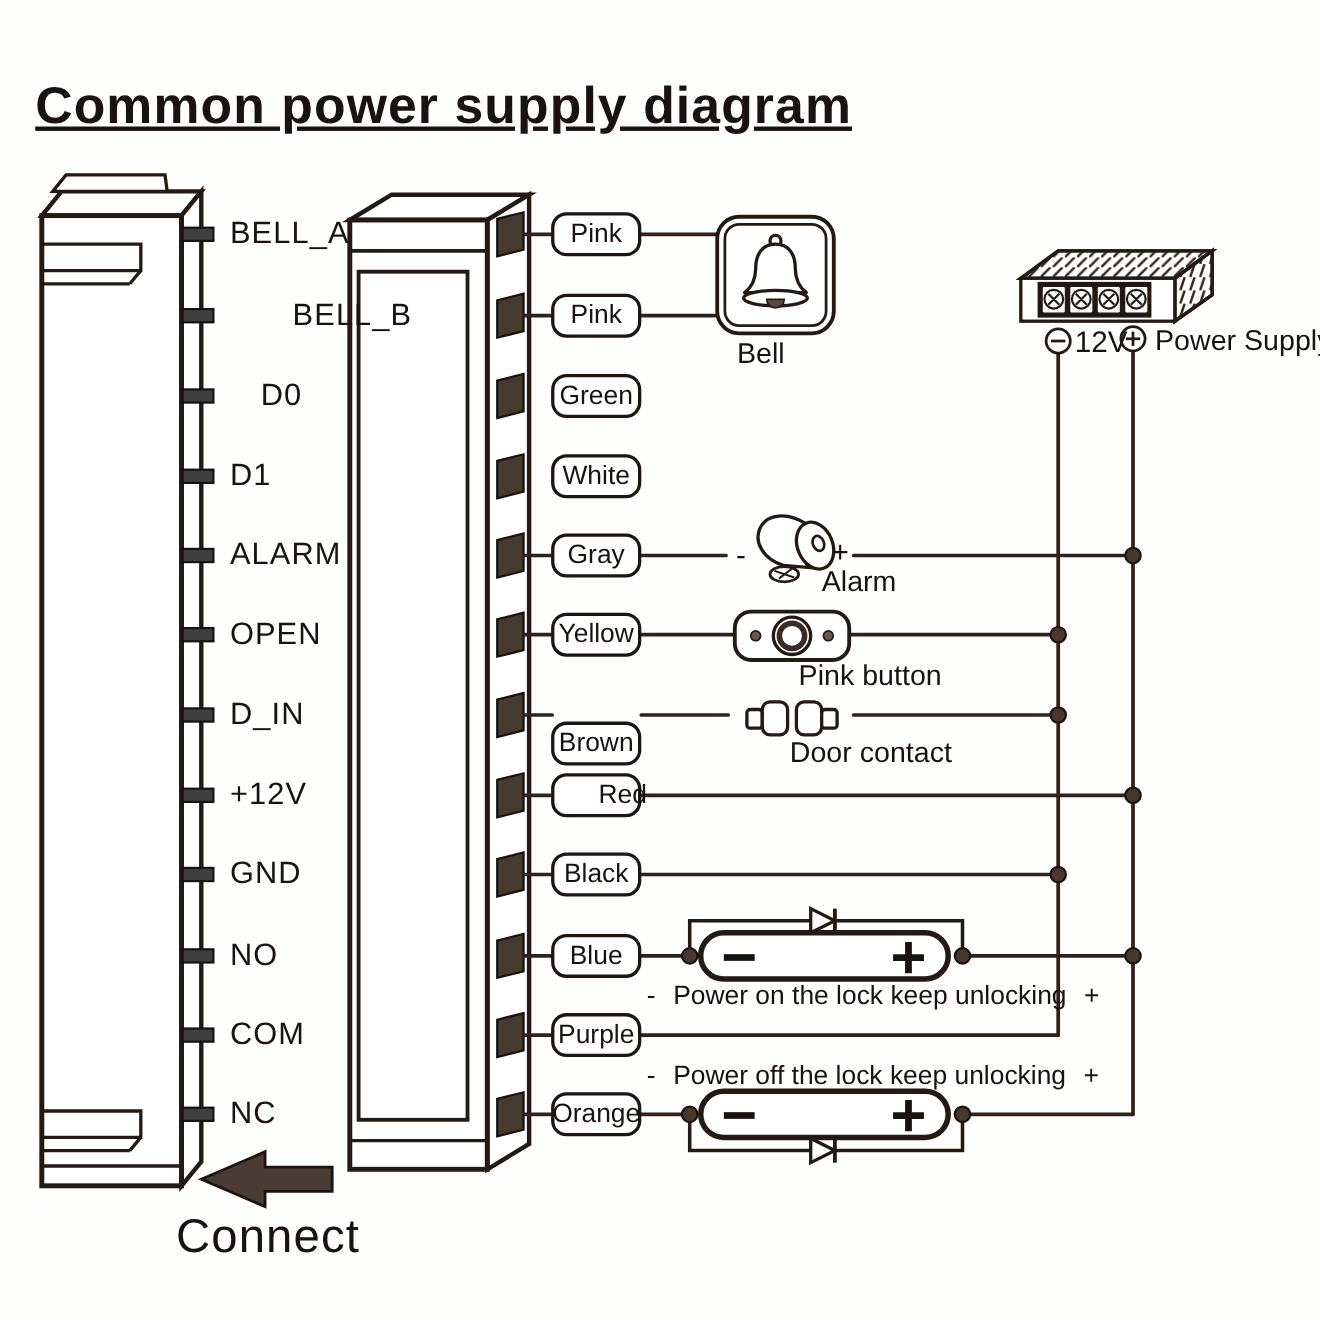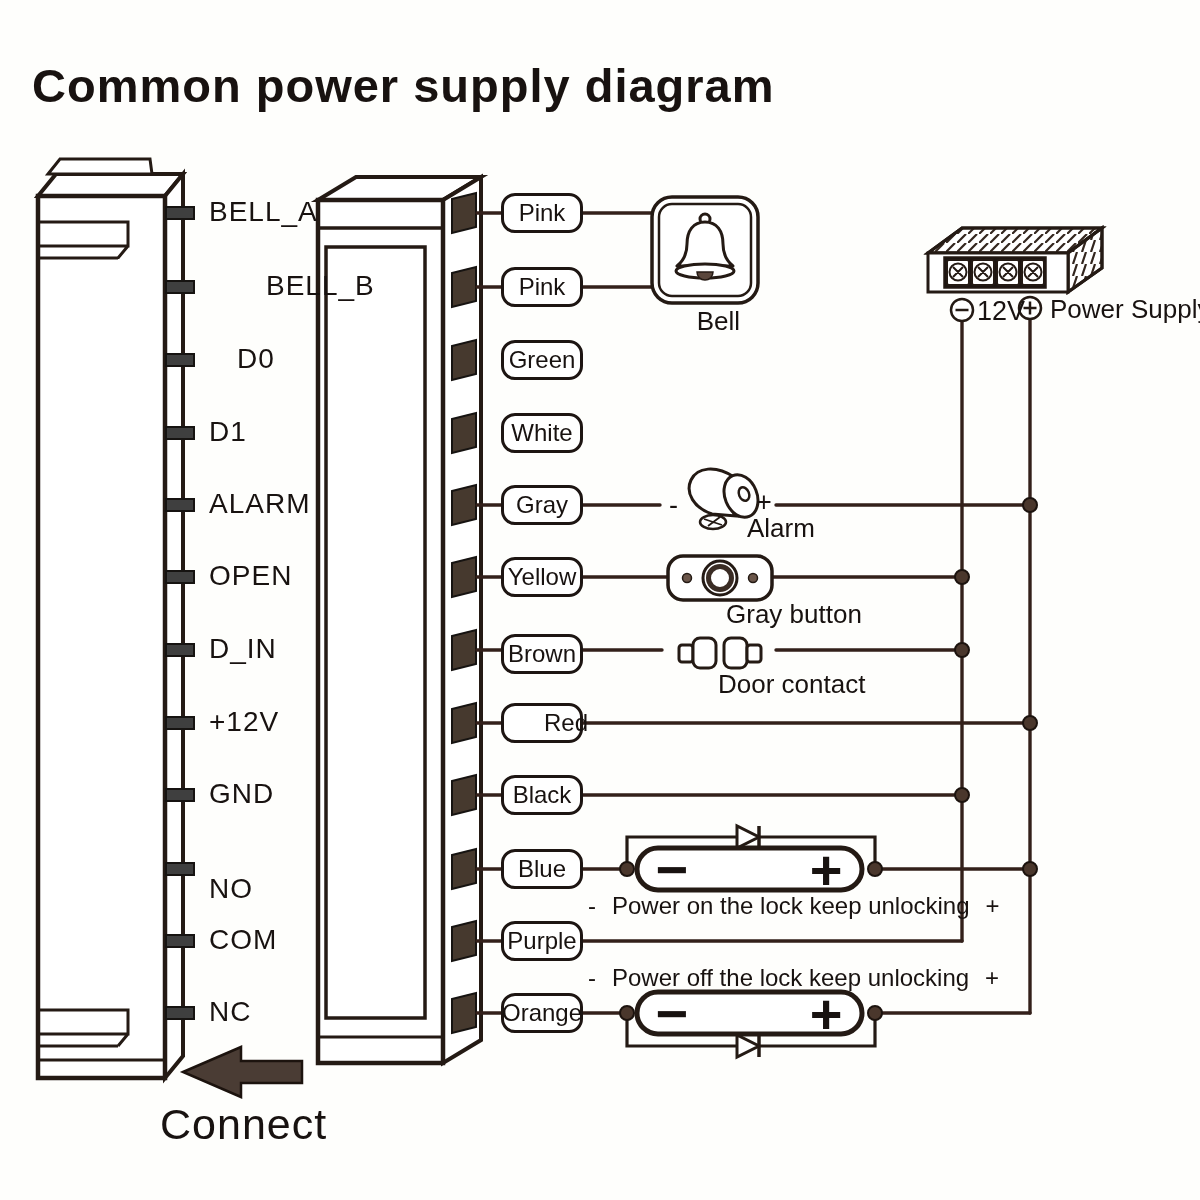--- a/index.html
+++ b/index.html
@@ -13,21 +13,21 @@
         display:flex;align-items:center;justify-content:center;font-size:24px;box-sizing:border-box;}
   .dev-label{font-size:26px;white-space:nowrap;}
   .sign{font-size:27px;}
   .v12{font-size:27px;white-space:nowrap;}
   .ps{font-size:26px;white-space:nowrap;}
   .cap{font-size:24px;display:flex;align-items:baseline;white-space:nowrap;}
   .cap .t{margin:0 16px;}
   .term{width:44px;height:44px;display:flex;align-items:center;justify-content:center;
         font-size:56px;font-weight:700;}
   .connect{font-size:43px;letter-spacing:1px;}
-  .bell-label{width:70px;text-align:right;}
+  .bell-label{width:70px;text-align:left;}
 </style>
 </head>
 <body>
 
 <div class="stage">
 
   <svg class="layer" width="1200" height="1200" viewBox="0 0 1200 1200">
     <defs>
       <pattern id="hatchT" patternUnits="userSpaceOnUse" width="11" height="9">
         <line x1="0" y1="9" x2="9" y2="0" stroke="#33261e" stroke-width="2.2"></line>
@@ -191,53 +191,53 @@
       <circle cx="627" cy="869" r="7"></circle>
         <circle cx="875" cy="869" r="7"></circle>
         <circle cx="1030" cy="869" r="7"></circle>
       <circle cx="627" cy="1013" r="7"></circle>
         <circle cx="875" cy="1013" r="7"></circle>
     </g>
 
     <polygon points="183,1072 241,1047 241,1061 302,1061 302,1083 241,1083 241,1097" fill="#4a3c34" stroke="#1c130e" stroke-width="2.5"></polygon>
   </svg>
 
-  <div class="abs title" style="left:32px;top:58px;">Common power supply diagram</div>
+  <div class="abs title" style="left:32px;top:68px;text-decoration:underline;">Common power supply diagram</div>
 
   <div class="abs pin-label" style="left:209px;top:196px;">BELL_A</div>
   <div class="abs pin-label" style="left:221px;top:270px;margin-left:45px;">BELL_B</div>
   <div class="abs pin-label" style="left:209px;top:343px;margin-left:28px;">D0</div>
   <div class="abs pin-label" style="left:209px;top:416px;">D1</div>
   <div class="abs pin-label" style="left:209px;top:488px;">ALARM</div>
   <div class="abs pin-label" style="left:209px;top:560px;">OPEN</div>
   <div class="abs pin-label" style="left:209px;top:633px;">D_IN</div>
   <div class="abs pin-label" style="left:209px;top:706px;">+12V</div>
   <div class="abs pin-label" style="left:209px;top:778px;">GND</div>
-  <div class="abs pin-label" style="left:209px;top:852px;margin-top:21px;">NO</div>
+  <div class="abs pin-label" style="left:209px;top:852px;">NO</div>
   <div class="abs pin-label" style="left:209px;top:924px;">COM</div>
   <div class="abs pin-label" style="left:209px;top:996px;">NC</div>
 
   <div class="abs pill" style="left:501px;top:193px;">Pink</div>
   <div class="abs pill" style="left:501px;top:267px;">Pink</div>
   <div class="abs pill" style="left:501px;top:340px;">Green</div>
   <div class="abs pill" style="left:501px;top:413px;">White</div>
   <div class="abs pill" style="left:501px;top:485px;">Gray</div>
   <div class="abs pill" style="left:501px;top:557px;">Yellow</div>
-  <div class="abs pill" style="left:501px;top:634px;">Brown</div>
+  <div class="abs pill" style="left:501px;top:656px;">Brown</div>
   <div class="abs pill" style="left:501px;top:703px;padding-left:48px;">Red</div>
   <div class="abs pill" style="left:501px;top:775px;">Black</div>
   <div class="abs pill" style="left:501px;top:849px;">Blue</div>
   <div class="abs pill" style="left:501px;top:921px;">Purple</div>
   <div class="abs pill" style="left:501px;top:993px;">Orange</div>
 
   <div class="abs dev-label bell-label" style="left:670px;top:306px;">Bell</div>
   <div class="abs sign" style="left:669px;top:490px;">-</div>
   <div class="abs sign" style="left:756px;top:487px;">+</div>
   <div class="abs dev-label" style="left:747px;top:513px;">Alarm</div>
-  <div class="abs dev-label" style="left:726px;top:599px;">Gray button</div>
+  <div class="abs dev-label" style="left:726px;top:599px;">Pink button</div>
   <div class="abs dev-label" style="left:718px;top:669px;">Door contact</div>
   <div class="abs v12" style="left:977px;top:296px;">12V</div>
   <div class="abs ps" style="left:1050px;top:294px;">Power Supply</div>
 
   <div class="abs term" style="left:650px;top:847px;">−</div>
   <div class="abs term" style="left:804px;top:847px;">+</div>
   <div class="abs cap" style="left:588px;top:892px;">
     <span>-</span>
     <span class="t">Power on the lock keep unlocking</span>
     <span>+</span>

